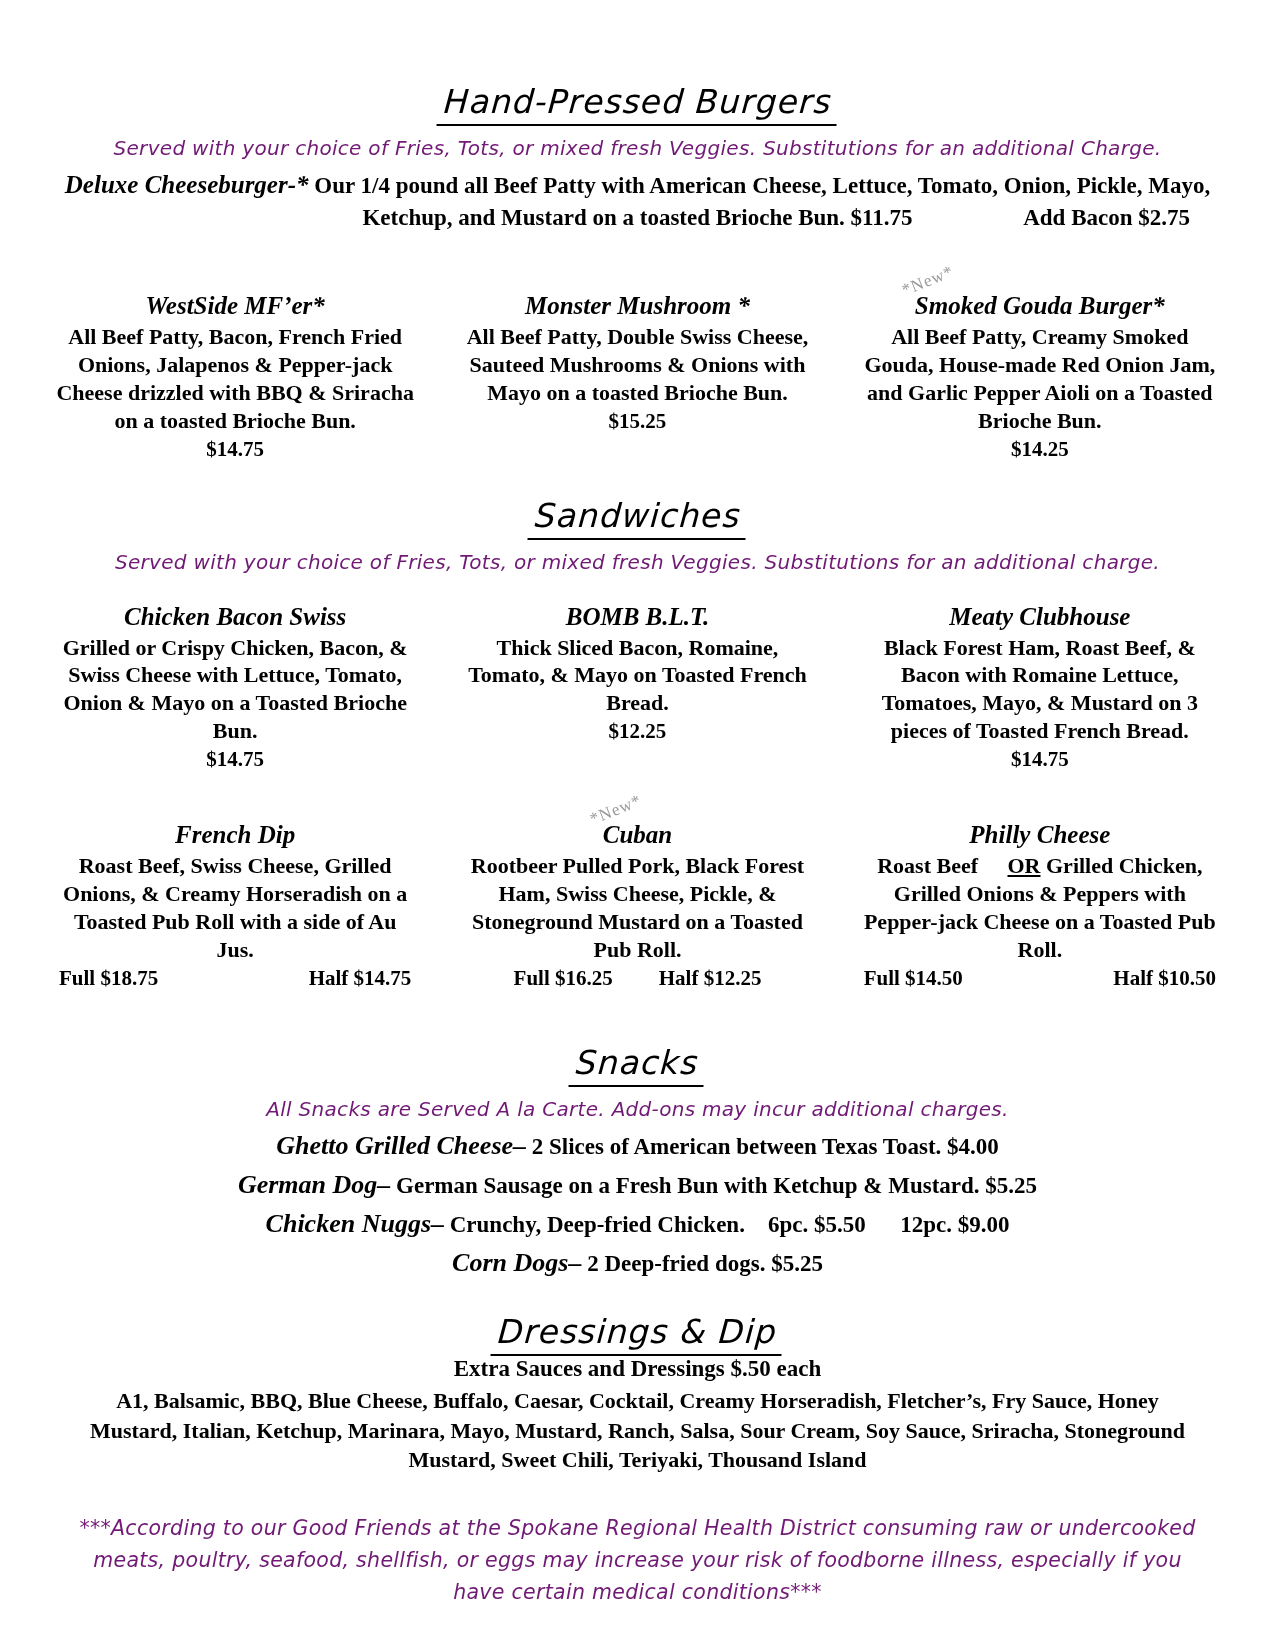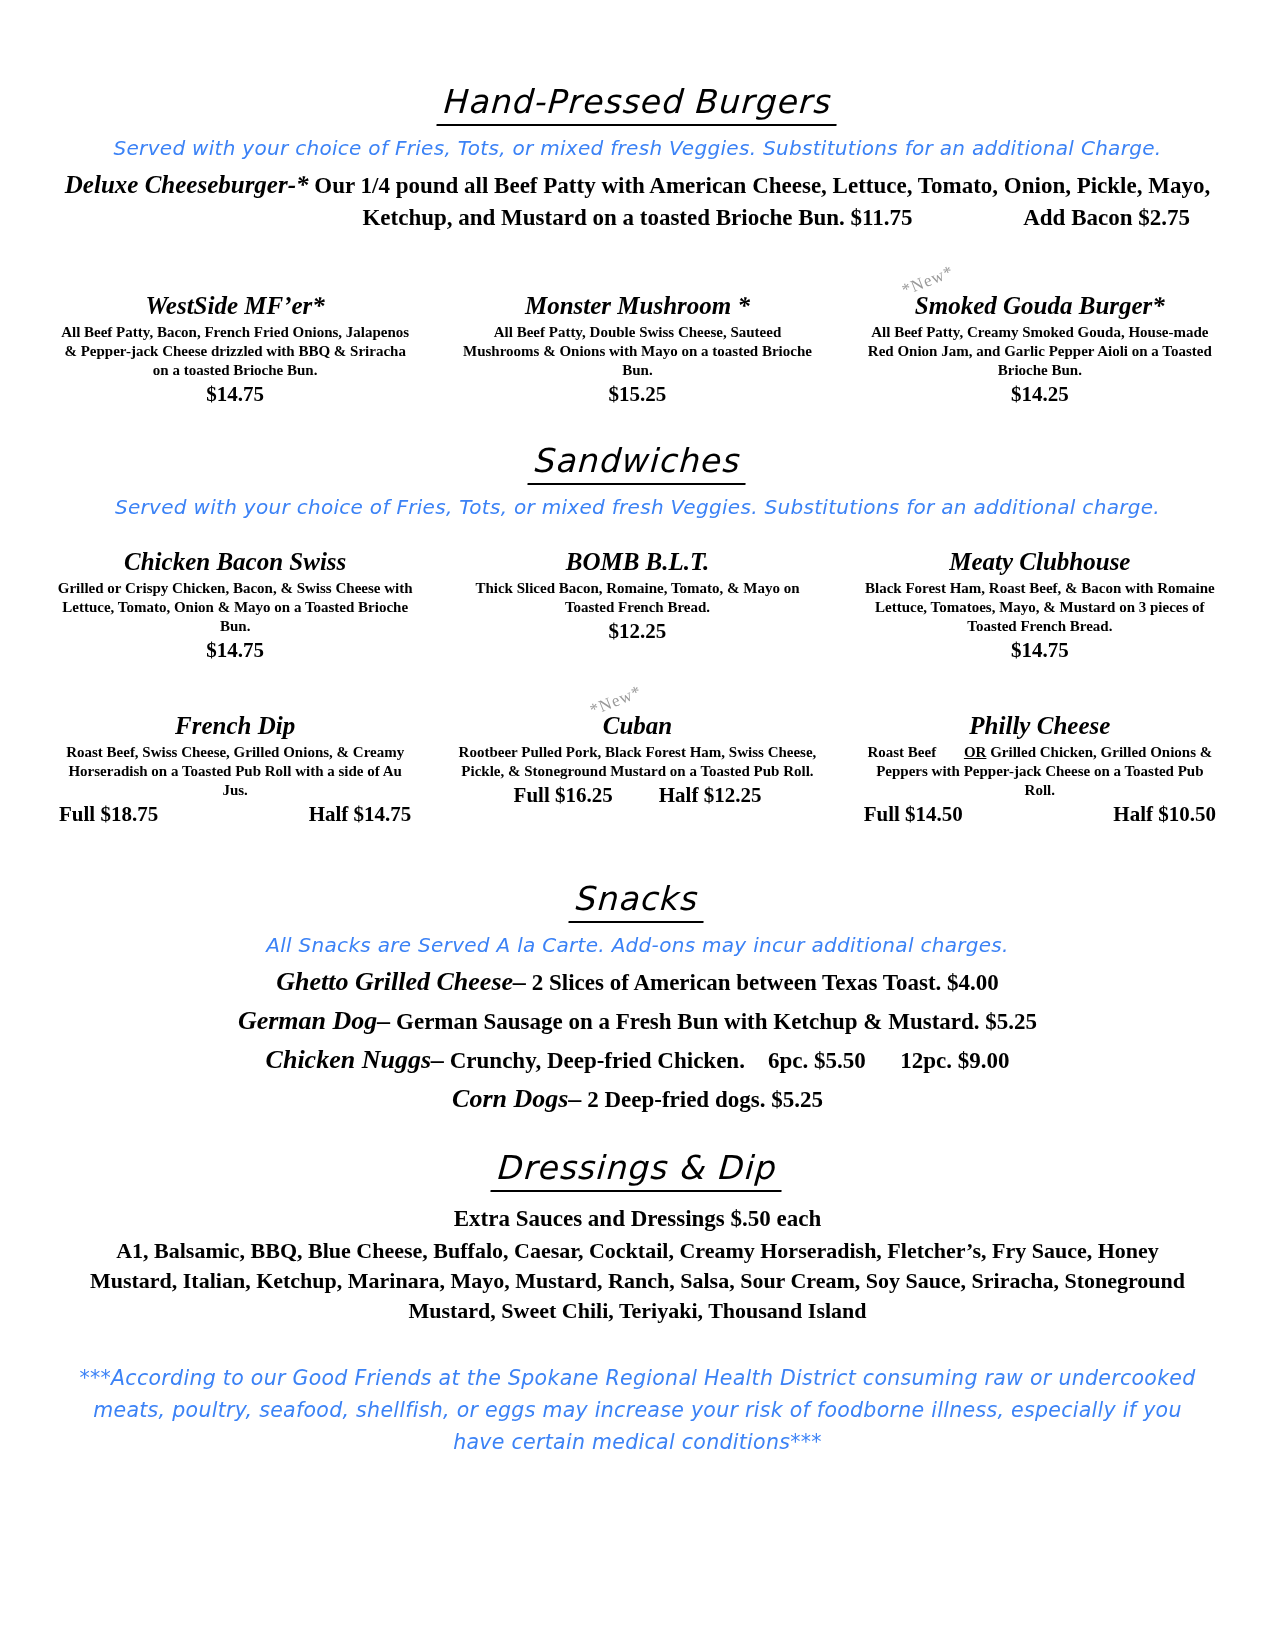--- a/index.html
+++ b/index.html
@@ -23,21 +23,21 @@
   .section-title .underlined {
     display: inline-block;
     border-bottom: 2.5px solid #000;
     padding: 0 6px 3px 6px;
     transform: skewX(-4deg);
   }
   .script-note {
     text-align: center;
     font-family: "DejaVu Sans", sans-serif;
     font-style: italic;
-    color: #3b82f6;
+    color: #701a75;
     font-size: 20px;
     letter-spacing: 0.3px;
     margin-top: 10px;
   }
 
   
   .featured {
     position: relative;
     text-align: center;
     font-size: 23px;
@@ -82,21 +82,21 @@
     font-family: "Liberation Serif", serif;
     font-style: normal;
     font-weight: normal;
     font-size: 17px;
     color: #9a9a9a;
     transform: rotate(-22deg);
     white-space: nowrap;
     letter-spacing: 1px;
   }
   .card-desc {
-    font-size: 15px;
+    font-size: 22px;
     font-weight: bold;
     line-height: 1.27;
     margin-top: 2px;
   }
   .card-price {
     font-size: 21px;
     font-weight: bold;
     margin-top: 2px;
   }
   .price-row {
@@ -121,21 +121,20 @@
     margin-top: 9px;
     white-space: pre-wrap;
   }
   .snack-line .item-name-inline { font-size: 26px; }
 
   
   .dress-sub {
     text-align: center;
     font-size: 23px;
     font-weight: bold;
-    margin-top: 14px;
   }
   .dress-list {
     text-align: center;
     font-size: 22px;
     font-weight: bold;
     line-height: 1.35;
     max-width: 1120px;
     margin: 4px auto 0 auto;
   }
 

